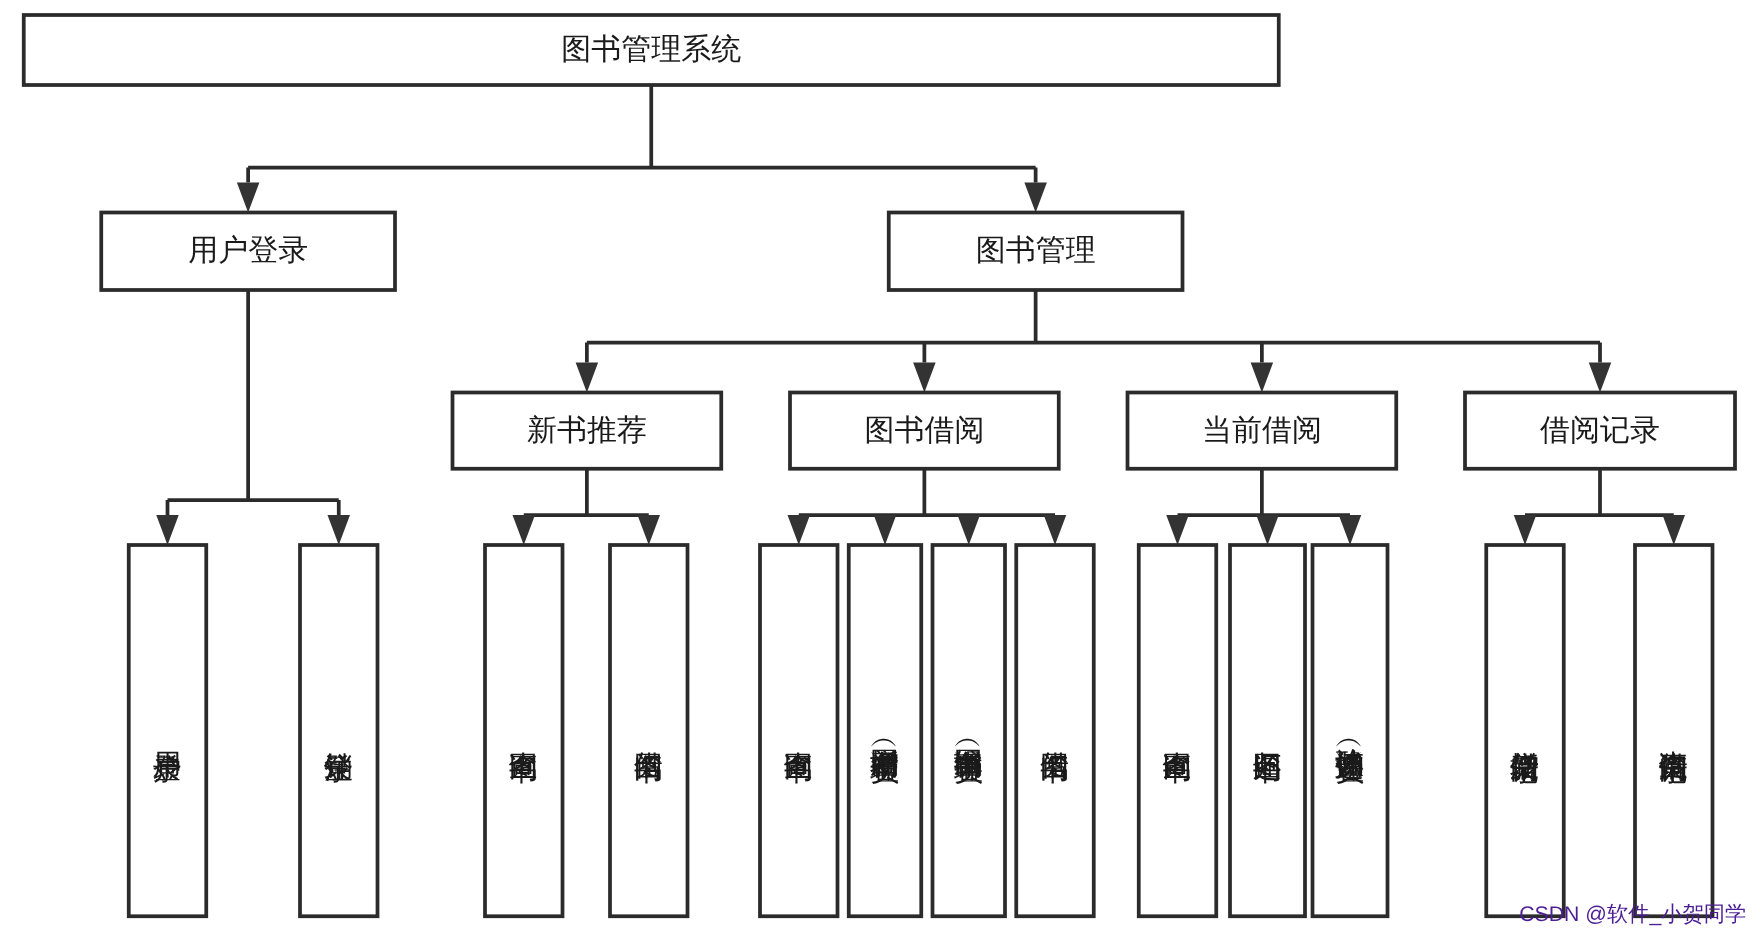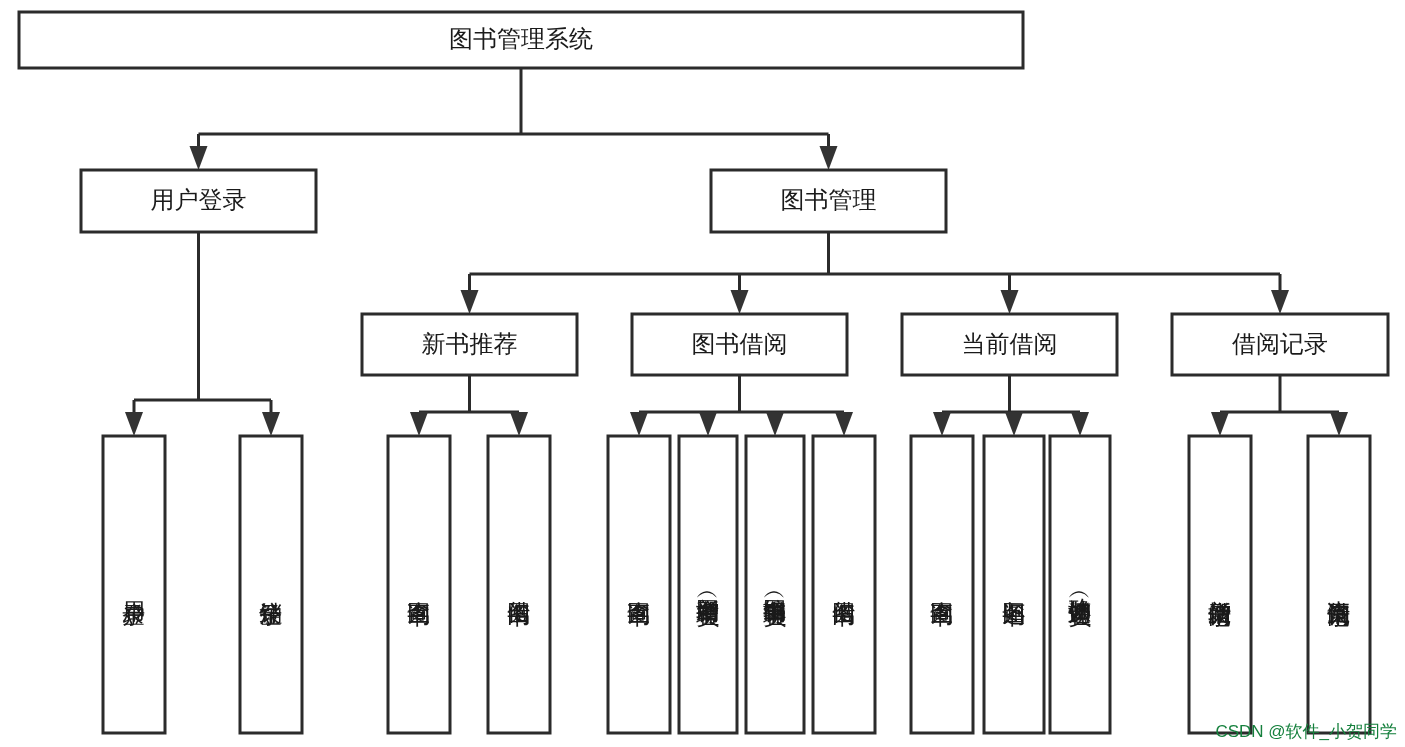--- a/index.html
+++ b/index.html
@@ -62,21 +62,21 @@
     letter-spacing: 1px;
     white-space: nowrap;
     pointer-events: none;
   }
   #watermark {
     position: absolute;
     right: 8px;
     bottom: 4px;
     font-family: "Liberation Sans", "DejaVu Sans", sans-serif;
     font-size: 17px;
-    color: #15803d;
+    color: #4c1d95;
     white-space: nowrap;
   }
 </style>
 </head>
 <body>
 
 <div id="diagram-root">
 
   <svg id="flow" viewBox="0 0 1405 747">
     <g id="connectors">

